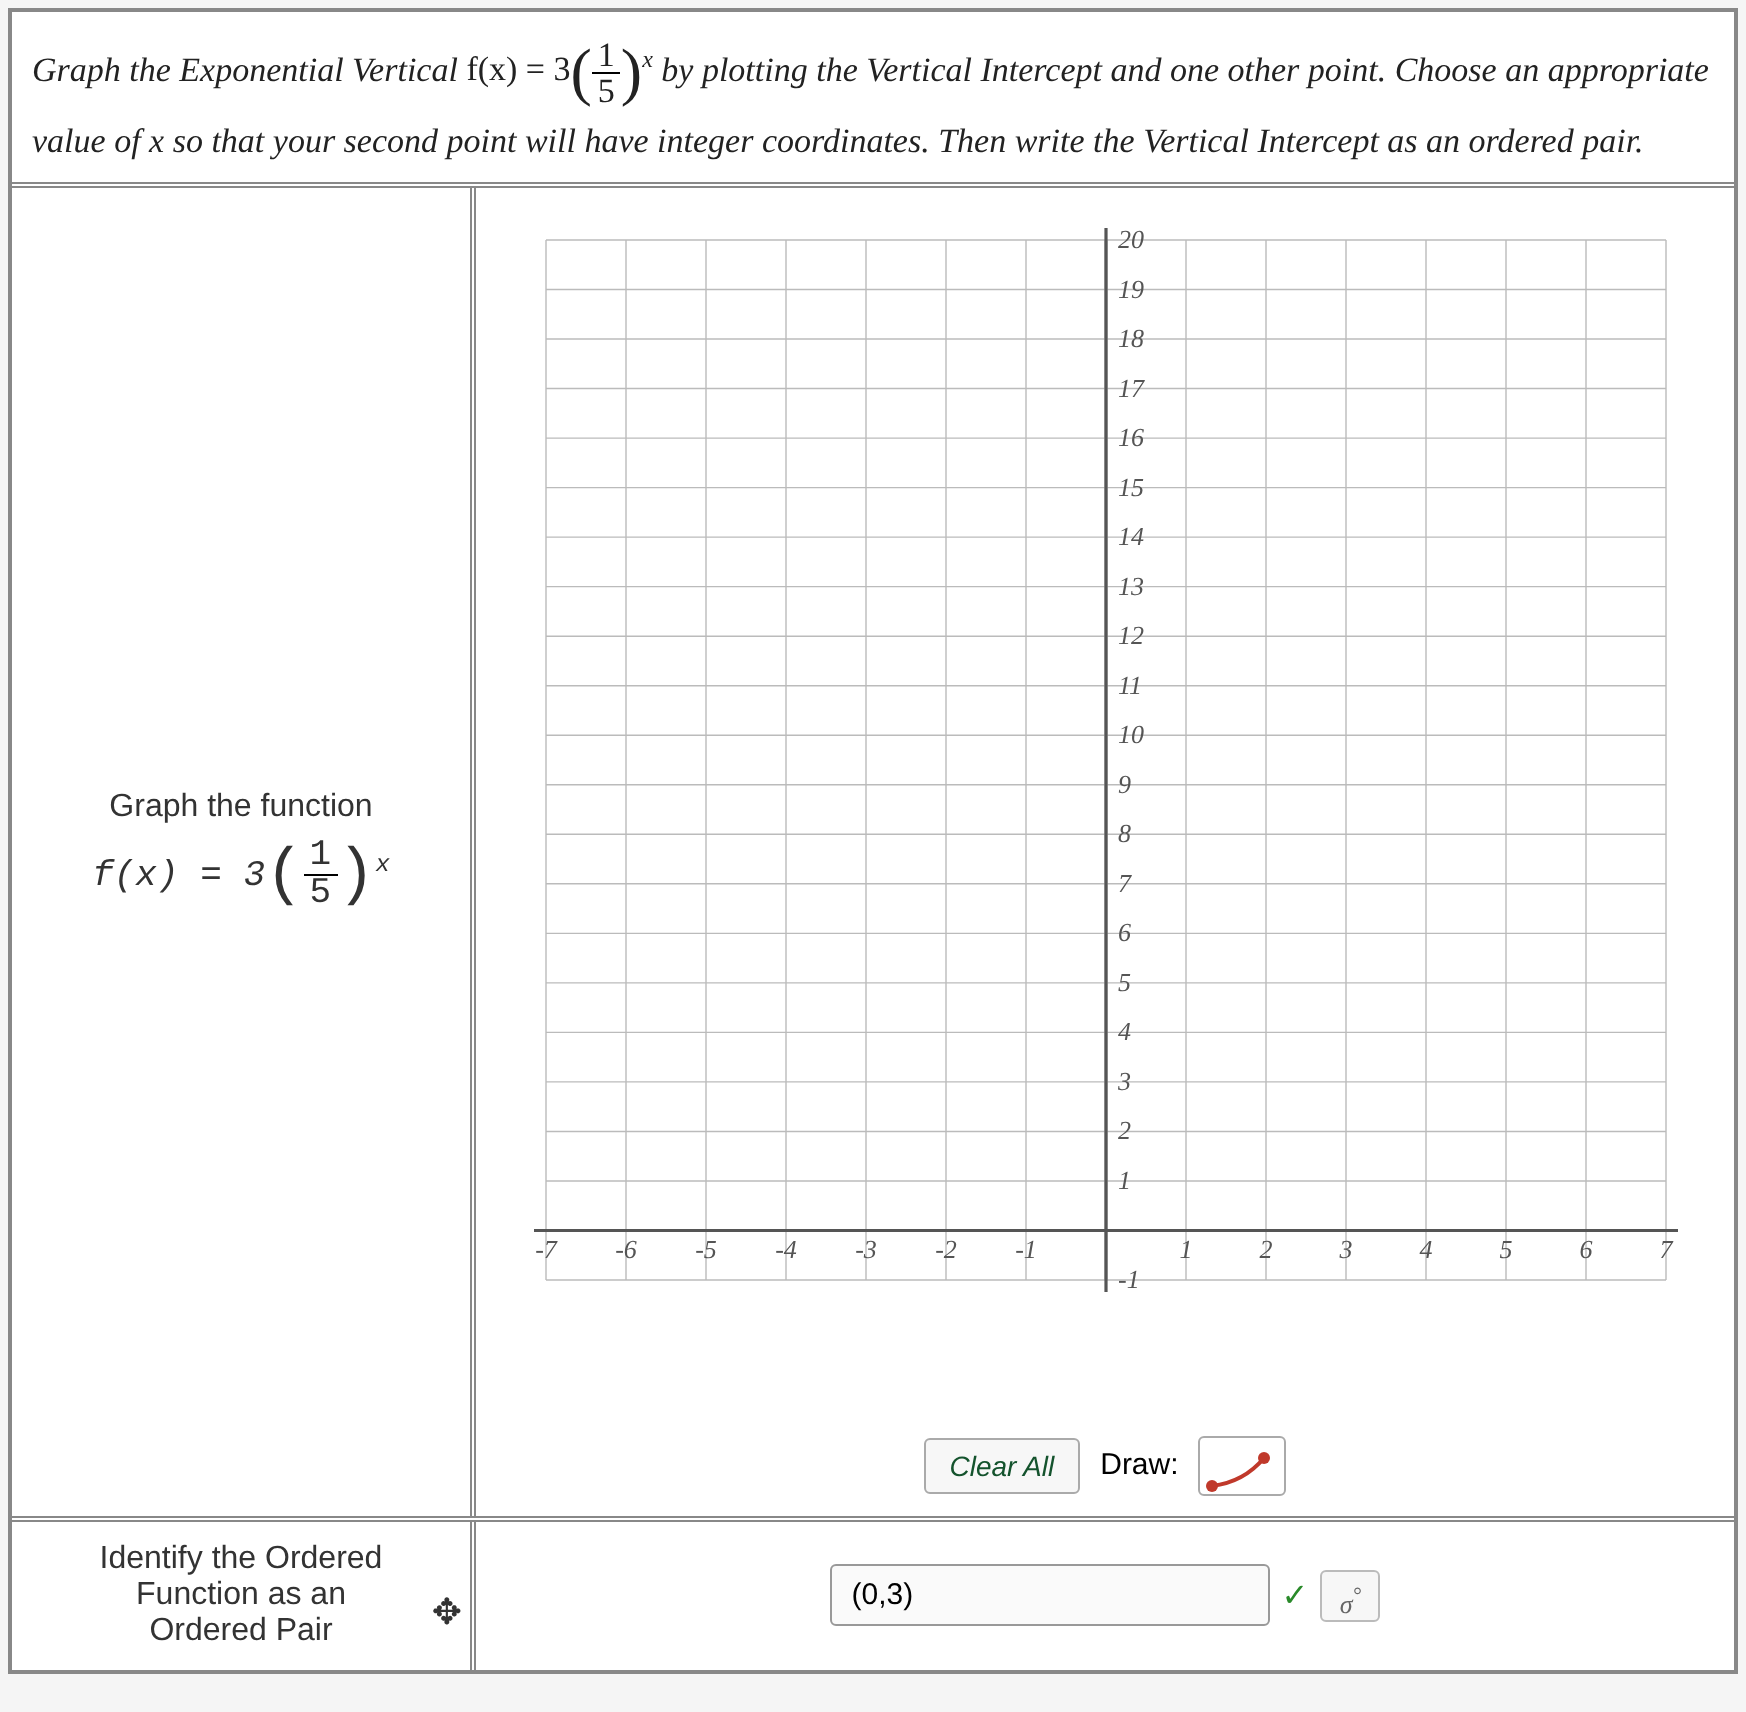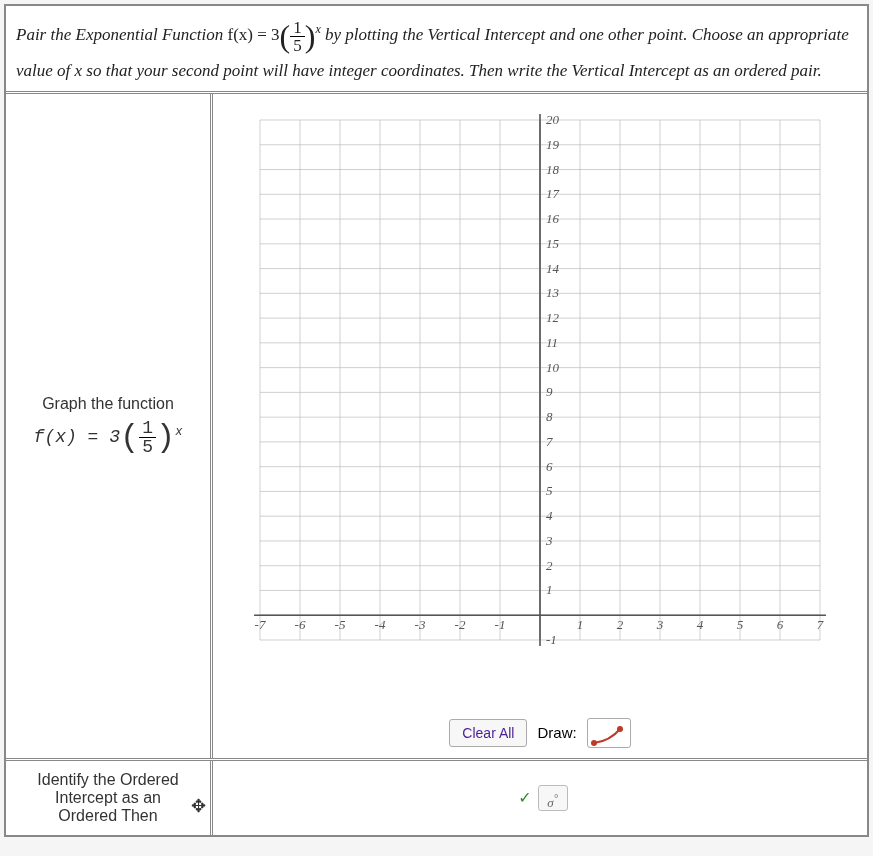--- a/index.html
+++ b/index.html
@@ -2,48 +2,48 @@
 <html><head>
 <meta charset="utf-8">
 <style>
 * { box-sizing: border-box; margin: 0; padding: 0; }
 body { font-family: Georgia, 'Times New Roman', serif; background: #f5f5f5; padding: 4px; width: 873px; }
 .outer { border: 2px solid #888; background: #fff; }
 .prompt { padding: 8px 10px; border-bottom: 3px double #888; font-style: italic; font-size: 17px; line-height: 1.4; color: #222; }
 .prompt .math { font-style: normal; font-family: 'Times New Roman', serif; }
 .row { display: flex; border-bottom: 3px double #888; }
 .row:last-of-type { border-bottom: none; }
-.left-cell { width: 207px; border-right: 3px double #888; padding: 10px; display: flex; flex-direction: column; justify-content: center; align-items: center; font-family: Arial, sans-serif; font-size: 16px; color: #333; text-align: center; }
+.left-cell { width: 232px; border-right: 3px double #888; padding: 10px; display: flex; flex-direction: column; justify-content: center; align-items: center; font-family: Arial, sans-serif; font-size: 16px; color: #333; text-align: center; }
 .right-cell { flex: 1; padding: 6px; position: relative; }
 .graph-wrap { position: relative; width: 600px; height: 610px; margin: 0 auto; background: #fff; }
 svg.grid { position: absolute; top: 0; left: 0; }
 .tick-label { font: italic 13px Georgia, serif; fill: #555; }
 .controls { text-align: center; margin-top: 4px; padding: 4px 0; }
-.btn { display: inline-block; border: 1px solid #aaa; background: #f7f7f7; padding: 5px 12px; font-size: 14px; font-family: Arial, sans-serif; color: #4c1d95; border-radius: 3px; vertical-align: middle; }
+.btn { display: inline-block; border: 1px solid #aaa; background: #f7f7f7; padding: 5px 12px; font-size: 14px; font-family: Arial, sans-serif; color: #14532d; border-radius: 3px; vertical-align: middle; font-style: italic; }
 .draw-label { font-family: Arial, sans-serif; font-size: 15px; margin: 0 6px; vertical-align: middle; }
 .draw-box { display: inline-block; width: 44px; height: 30px; border: 1px solid #aaa; border-radius: 3px; vertical-align: middle; position: relative; background: #fff; }
 .answer-row .right-cell { display: flex; align-items: center; justify-content: center; padding: 14px; }
 .answer-input { border: 1px solid #999; border-radius: 3px; padding: 6px 10px; font-size: 15px; font-family: Arial, sans-serif; width: 220px; background: #fafafa; }
 .status-ok { color: #2a8a2a; margin-left: 6px; font-size: 16px; }
 .preview-btn { display: inline-block; width: 30px; height: 26px; border: 1px solid #bbb; border-radius: 3px; margin-left: 6px; background: #f7f7f7; text-align: center; line-height: 24px; font-size: 13px; color: #666; font-style: italic; }
 .cursor-icon { position: absolute; font-size: 18px; color: #333; }
 .frac { display: inline-block; vertical-align: middle; text-align: center; line-height: 1; font-style: normal; }
 .frac .n { display: block; border-bottom: 1px solid #000; padding: 0 3px; }
 .frac .d { display: block; padding: 0 3px; }
 .paren { font-size: 32px; vertical-align: middle; font-style: normal; }
 .sup { vertical-align: super; font-size: 12px; font-style: italic; }
 .fn-label { font-family: Arial, sans-serif; font-size: 16px; color: #333; margin-bottom: 6px; }
 </style>
 </head>
 <body>
 
 <div class="outer">
 
   <div class="prompt">
-    <span>Pair the Exponential Function </span>
+    <span>Graph the Exponential Vertical </span>
     <span class="math">
       <span>f(x) = 3</span><span class="paren">(</span><span class="frac"><span class="n">1</span><span class="d">5</span></span><span class="paren">)</span><span class="sup">x</span>
     </span>
     <span> by plotting the Vertical Intercept and one other point. Choose an appropriate value of x so that your second point will have integer coordinates. Then write the Vertical Intercept as an ordered pair.</span>
   </div>
 
   <div class="row">
     <div class="left-cell">
       <div class="fn-label">Graph the function</div>
       <div class="math" style="font-family:Liberation Mono, monospace;font-size:18px;">
@@ -139,23 +139,24 @@
             <circle cx="32" cy="10" r="3" fill="#c0392b"></circle>
           </svg>
         </span>
       </div>
     </div>
   </div>
 
   <div class="row answer-row">
     <div class="left-cell" style="position:relative;">
       <div>Identify the Ordered</div>
-      <div>Intercept as an</div>
-      <div>Ordered Then</div>
+      <div>Function as an</div>
+      <div>Ordered Pair</div>
       <span class="cursor-icon" style="right:4px; bottom:18px;">✥</span>
     </div>
     <div class="right-cell">
+      <input class="answer-input" value="(0,3)" style="">
       <span class="status-ok">✓</span>
       <span class="preview-btn">σ<sup>°</sup></span>
     </div>
   </div>
 
 </div>
 
 </body></html>

